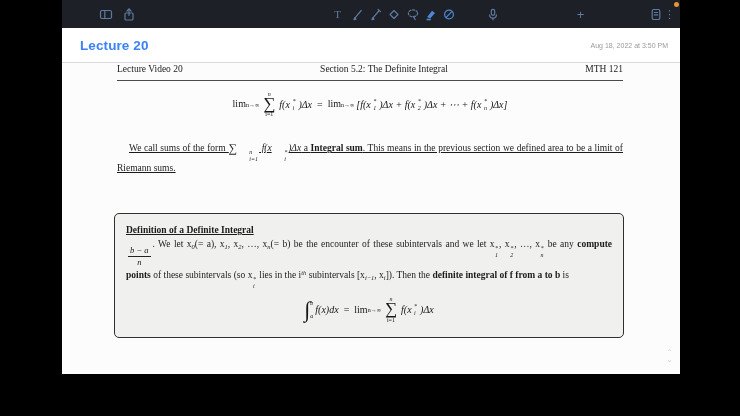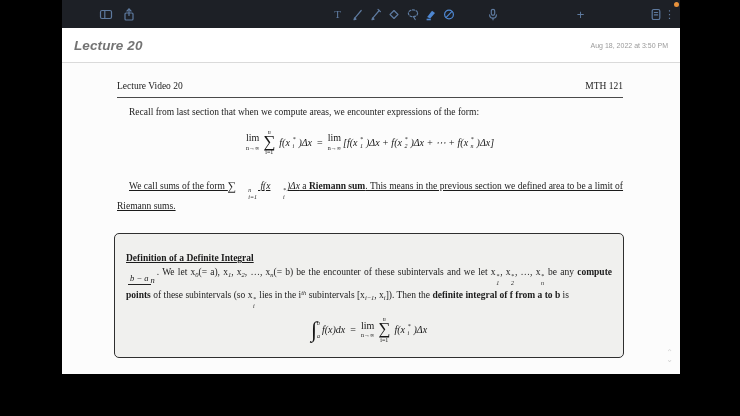--- a/index.html
+++ b/index.html
@@ -15,59 +15,59 @@
        display:flex;align-items:center;justify-content:center;color:#5e7a9f;}
   .tbi svg{stroke:#5e7a9f;fill:none;stroke-width:1.2;stroke-linecap:round;stroke-linejoin:round;}
   .tbi.active svg{stroke:#4e87d2;}
   .glyph{font-size:11px;line-height:1;color:#5e7a9f;font-family:"Liberation Serif",serif;}
   .glyph.sans{font-family:"Liberation Sans",sans-serif;font-size:13px;}
   .recdot{position:absolute;right:1px;top:2px;width:5px;height:5px;border-radius:50%;background:#e8923c;}
 
   
   .titlebar{position:absolute;left:0;top:28px;width:100%;height:34px;background:#ffffff;
             border-bottom:1px solid #dadada;display:flex;align-items:center;}
-  .nb-title{font-size:13.5px;font-weight:600;color:#737373;margin-left:12px;letter-spacing:.1px;font-style:italic;}
+  .nb-title{font-size:13.5px;font-weight:600;color:#3b82f6;margin-left:18px;letter-spacing:.1px;}
   .nb-date{position:absolute;right:12px;top:50%;transform:translateY(-50%);font-size:7px;color:#9b9b9b;}
 
   
   .page{position:absolute;left:0;top:63px;width:100%;height:311px;background:#fcfcfc;overflow:hidden;}
   .content{position:absolute;left:55px;top:0;width:506px;color:#1b1b1b;
            font-family:"Liberation Serif","DejaVu Serif",serif;font-size:9.5px;line-height:13px;}
-  .dochead{margin-top:17px;display:flex;justify-content:space-between;align-items:baseline;
+  .dochead{display:flex;justify-content:space-between;align-items:baseline;
            padding-bottom:4px;border-bottom:1px solid #4a4a4a;text-align:center;}
   .intro{margin-top:8px;text-indent:12px;}
   .para{margin-top:25px;text-align:justify;text-indent:12px;text-decoration:underline;}
 
   
   .dmath{margin-top:10px;display:flex;justify-content:center;align-items:center;gap:2px;
          font-size:10px;color:#161616;}
   .mit{font-style:italic;}
   .meq{margin:0 3px;}
-  .limstk{display:inline-flex;flex-direction:column;align-items:center;line-height:1;}
+  .limstk{display:inline-flex;flex-direction:row;align-items:center;line-height:1;}
   .limstk .sm{font-size:6px;margin-top:1.5px;}
   .sumstk{display:inline-flex;flex-direction:column;align-items:center;line-height:1;margin:0 2px;}
   .sumstk .sm{font-size:6px;}
   .sumsym{font-size:17px;line-height:.85;}
   .ss{display:inline-flex;flex-direction:column;align-items:flex-start;font-size:6px;line-height:1;
       vertical-align:-3px;margin:0 1px 0 .5px;font-style:italic;gap:1px;}
   .isym{font-size:12px;vertical-align:-1px;}
   .sb{font-size:6.5px;vertical-align:-2px;font-style:italic;}
   .sp{font-size:6.5px;vertical-align:3px;font-style:italic;}
-  .frac{display:inline-flex;flex-direction:row;align-items:center;vertical-align:-6px;
+  .frac{display:inline-flex;flex-direction:column;align-items:center;vertical-align:-6px;
         line-height:1;font-size:8.5px;font-style:italic;margin:0 2px;}
   .frac .fn{border-bottom:.8px solid #222;padding:0 2px 1px;}
   .frac .fd{padding-top:1px;}
   .intwrap{display:inline-flex;align-items:center;}
   .intsym{font-size:22px;line-height:1;}
   .intlims{display:inline-flex;flex-direction:column;justify-content:space-between;height:19px;
            font-size:6px;line-height:1;font-style:italic;padding:1px 0;}
 
   
-  .defbox{margin-top:20px;margin-left:-3px;width:486px;border:1.5px solid #2f2f2f;border-radius:5px;
-          background:#f0f0ee;padding:18px 11px 14px;}
+  .defbox{margin-top:38px;margin-left:-3px;width:486px;border:1.5px solid #2f2f2f;border-radius:5px;
+          background:#f0f0ee;padding:10px 11px 14px;}
   .defbox .bt{font-weight:bold;text-decoration:underline;}
   .defbox .body{margin-top:1px;text-align:justify;}
   .defbox .dmath{margin-top:7px;}
   b{font-weight:bold;}
 
   .scrollhint{position:absolute;right:7px;top:286px;display:flex;flex-direction:column;
               align-items:center;color:#d3d3d3;font-size:8px;line-height:7px;}
 </style>
 </head>
 <body>
@@ -155,24 +155,24 @@
   <div class="titlebar">
     <span class="nb-title">Lecture 20</span>
     <span class="nb-date">Aug 18, 2022 at 3:50 PM</span>
   </div>
 
   <div class="page">
     <div class="content">
 
       <div class="dochead">
         <span>Lecture Video 20</span>
+        <span>Section 5.2: The Definite Integral</span>
         <span>MTH 121</span>
       </div>
 
-      <div class="intro">Recall from last section that when we compute areas, we encounter expressions of the form:</div>
 
       <div class="dmath">
         <span class="limstk">
             <span>lim</span>
             <span class="sm">n→∞</span>
           </span>
         <span class="sumstk">
             <span class="sm mit">n</span>
             <span class="sumsym">∑</span>
             <span class="sm">i=1</span>
@@ -205,21 +205,21 @@
           </span>
           <span class="mit">)Δx]</span>
       </div>
 
       <div class="para"><span>We call sums of the form </span><span class="isym">∑</span><span class="ss" style="font-style:italic">
             <span>n</span>
             <span>i=1</span>
           </span><span class="mit"> f(x</span><span class="ss">
             <span>*</span>
             <span>i</span>
-          </span><span class="mit">)Δx</span><span> a </span><b>Riemann sum</b><span>. This means in the previous section we defined area to be a limit of Riemann sums.</span></div>
+          </span><span class="mit">)Δx</span><span> a </span><b>Integral sum</b><span>. This means in the previous section we defined area to be a limit of Riemann sums.</span></div>
 
       <div class="defbox">
         <div class="bt">Definition of a Definite Integral</div>
         <div class="body"><span class="frac">
               <span class="fn">b − a</span>
               <span class="fd">n</span>
             </span><span>.  We let x</span><span class="sb">0</span><span>(= a), x</span><span class="sb">1</span><span>, x</span><span class="sb">2</span><span>, …, x</span><span class="sb">n</span><span>(= b) be the encounter of these subintervals and we let x</span><span class="ss">
               <span>*</span>
               <span>1</span>
             </span><span>, x</span><span class="ss">

